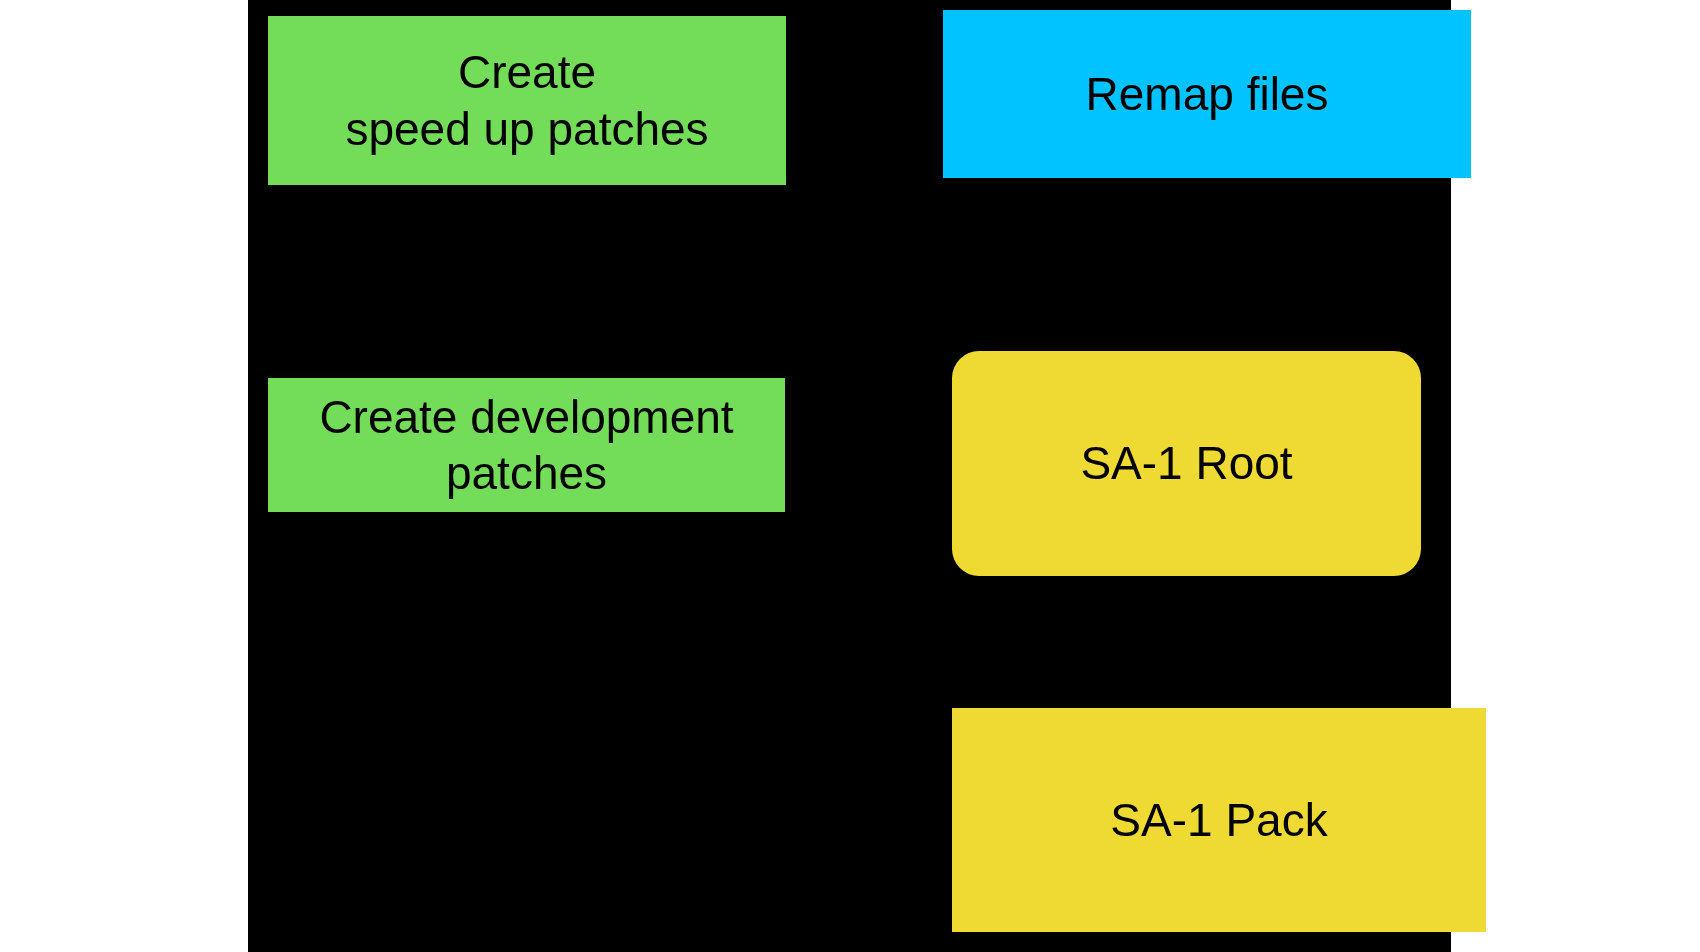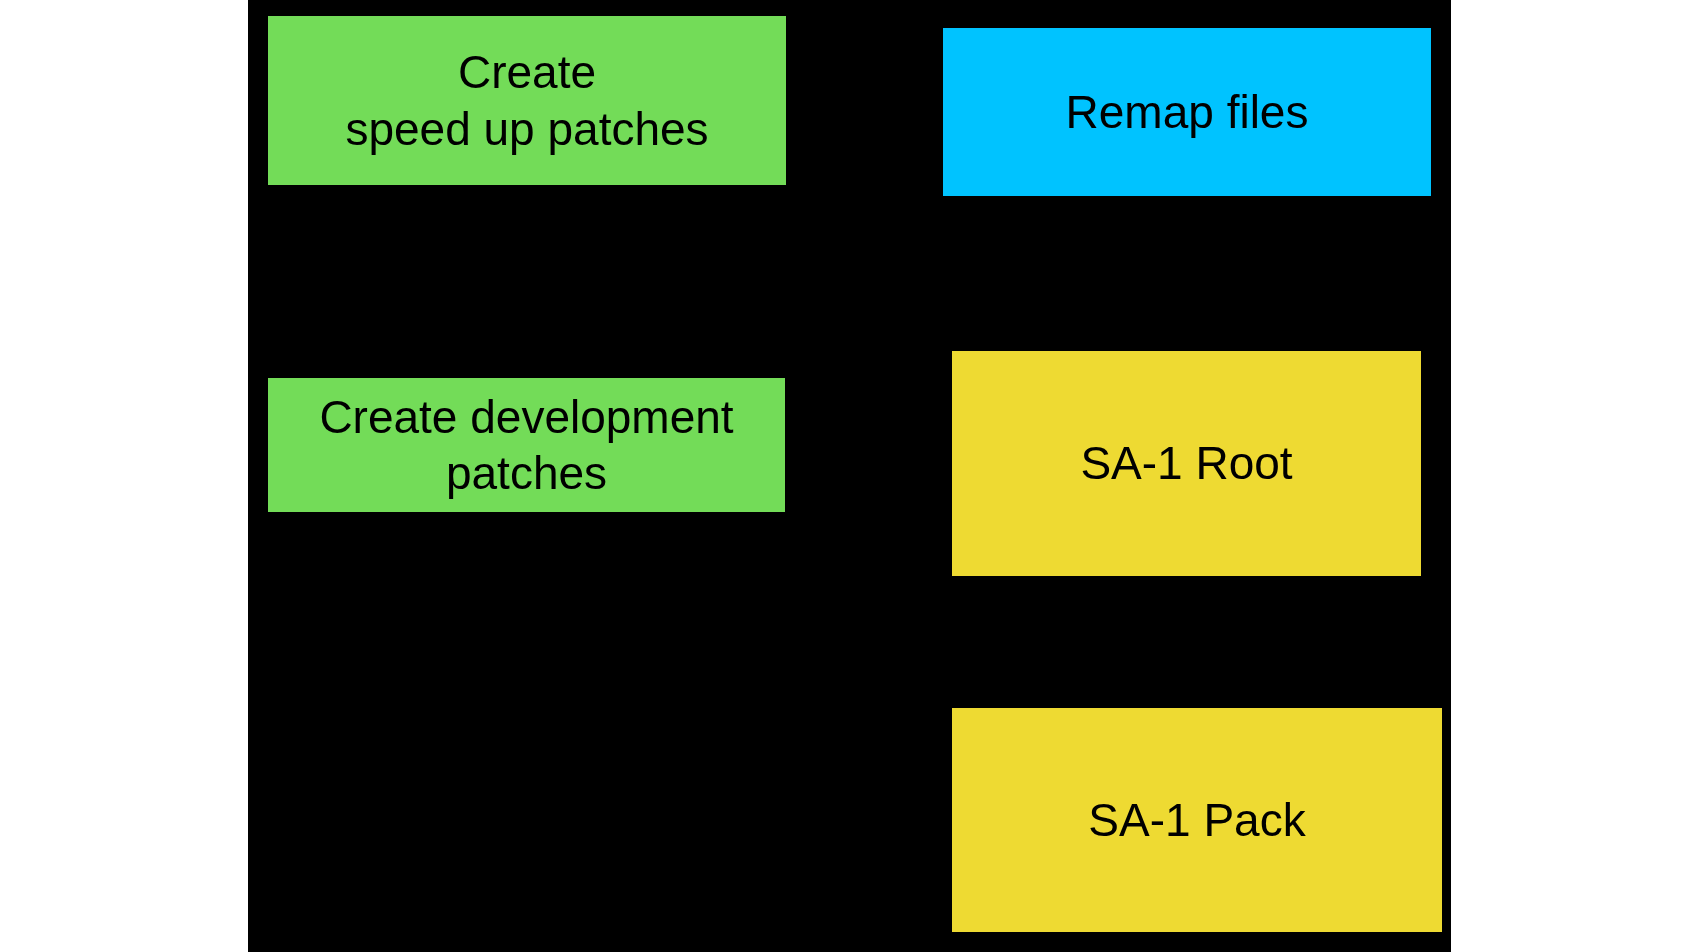--- a/index.html
+++ b/index.html
@@ -43,48 +43,48 @@
     white-space: pre-line;
     box-sizing: border-box;
     padding: 0 6px;
   }
   
   #node-create-speed-up-patches {
     left: 20px;  top: 16px;
     width: 518px; height: 169px;
   }
   #node-remap-files {
-    left: 695px; top: 28px;
-    width: 488px; height: 168px;
+    left: 695px; top: 10px;
+    width: 528px; height: 168px;
   }
   #node-create-development-patches {
     left: 20px;  top: 378px;
     width: 517px; height: 134px;
   }
   #node-sa1-root {
     left: 704px; top: 351px;
     width: 469px; height: 225px;
   }
   #node-sa1-pack {
     left: 704px; top: 708px;
-    width: 490px; height: 224px;
+    width: 534px; height: 224px;
   }
 </style>
 </head>
 <body>
 
 <div id="canvas-root" style="background-color: rgb(255, 255, 255);">
   <div class="diagram-canvas" style="background-color: rgb(0, 0, 0);">
 
     <div class="node" id="node-create-speed-up-patches" style="background-color: rgb(115, 220, 88);">Create
 speed up patches</div>
 
     <div class="node" id="node-remap-files" style="background-color: rgb(0, 195, 255);">Remap files</div>
 
     <div class="node" id="node-create-development-patches" style="background-color: rgb(115, 220, 88);">Create development
 patches</div>
 
-    <div class="node" id="node-sa1-root" style="background-color: rgb(238, 218, 50);">SA-1 Root</div>
+    <div class="node" id="node-sa1-root" style="background-color: rgb(238, 218, 50); border-radius: 27px;">SA-1 Root</div>
 
     <div class="node" id="node-sa1-pack" style="background-color: rgb(238, 218, 50);">SA-1 Pack</div>
 
   </div>
 </div>
 
 </body></html>

